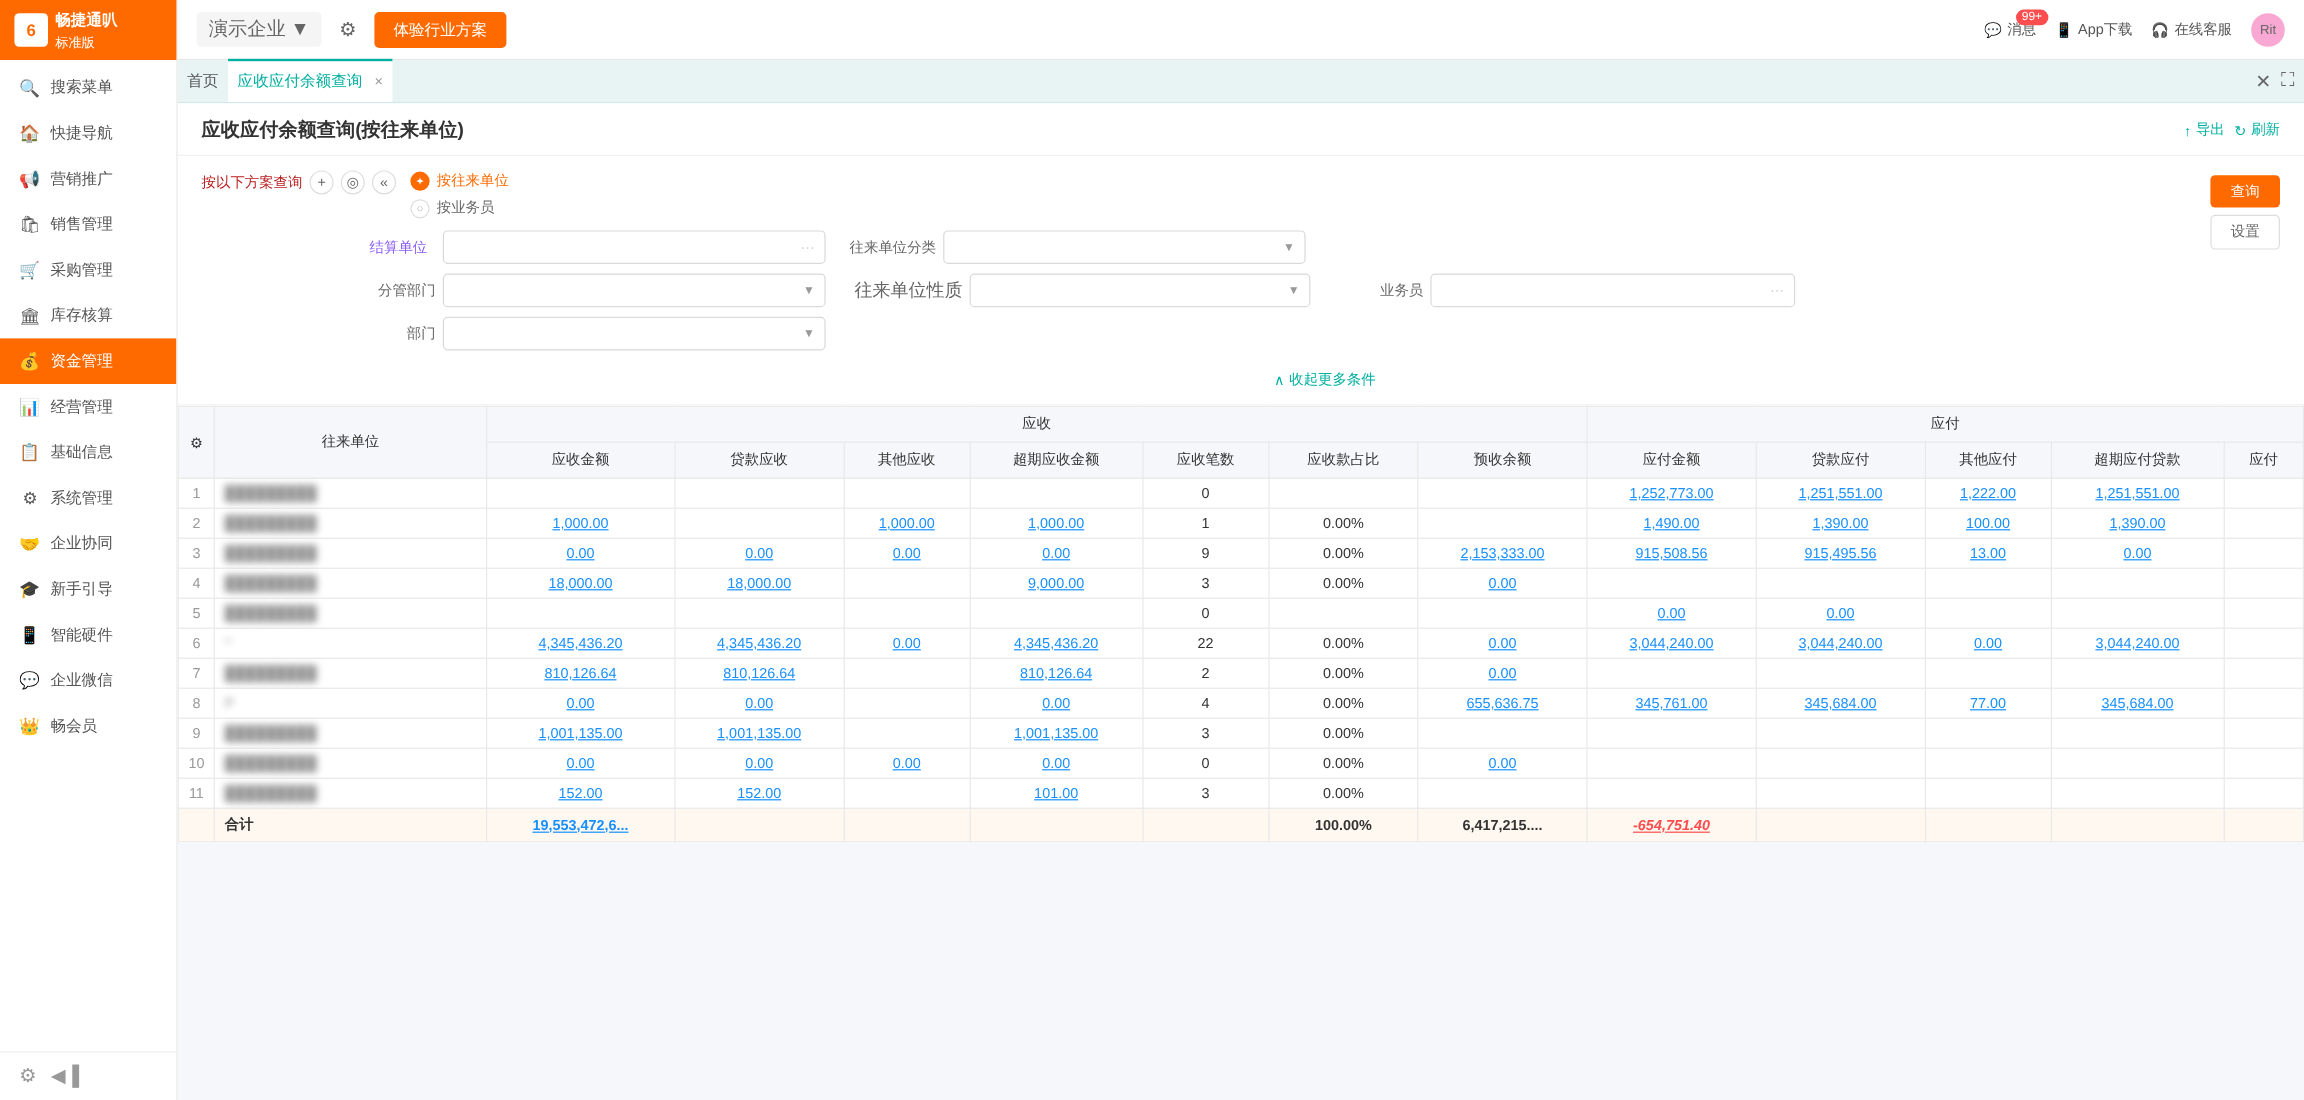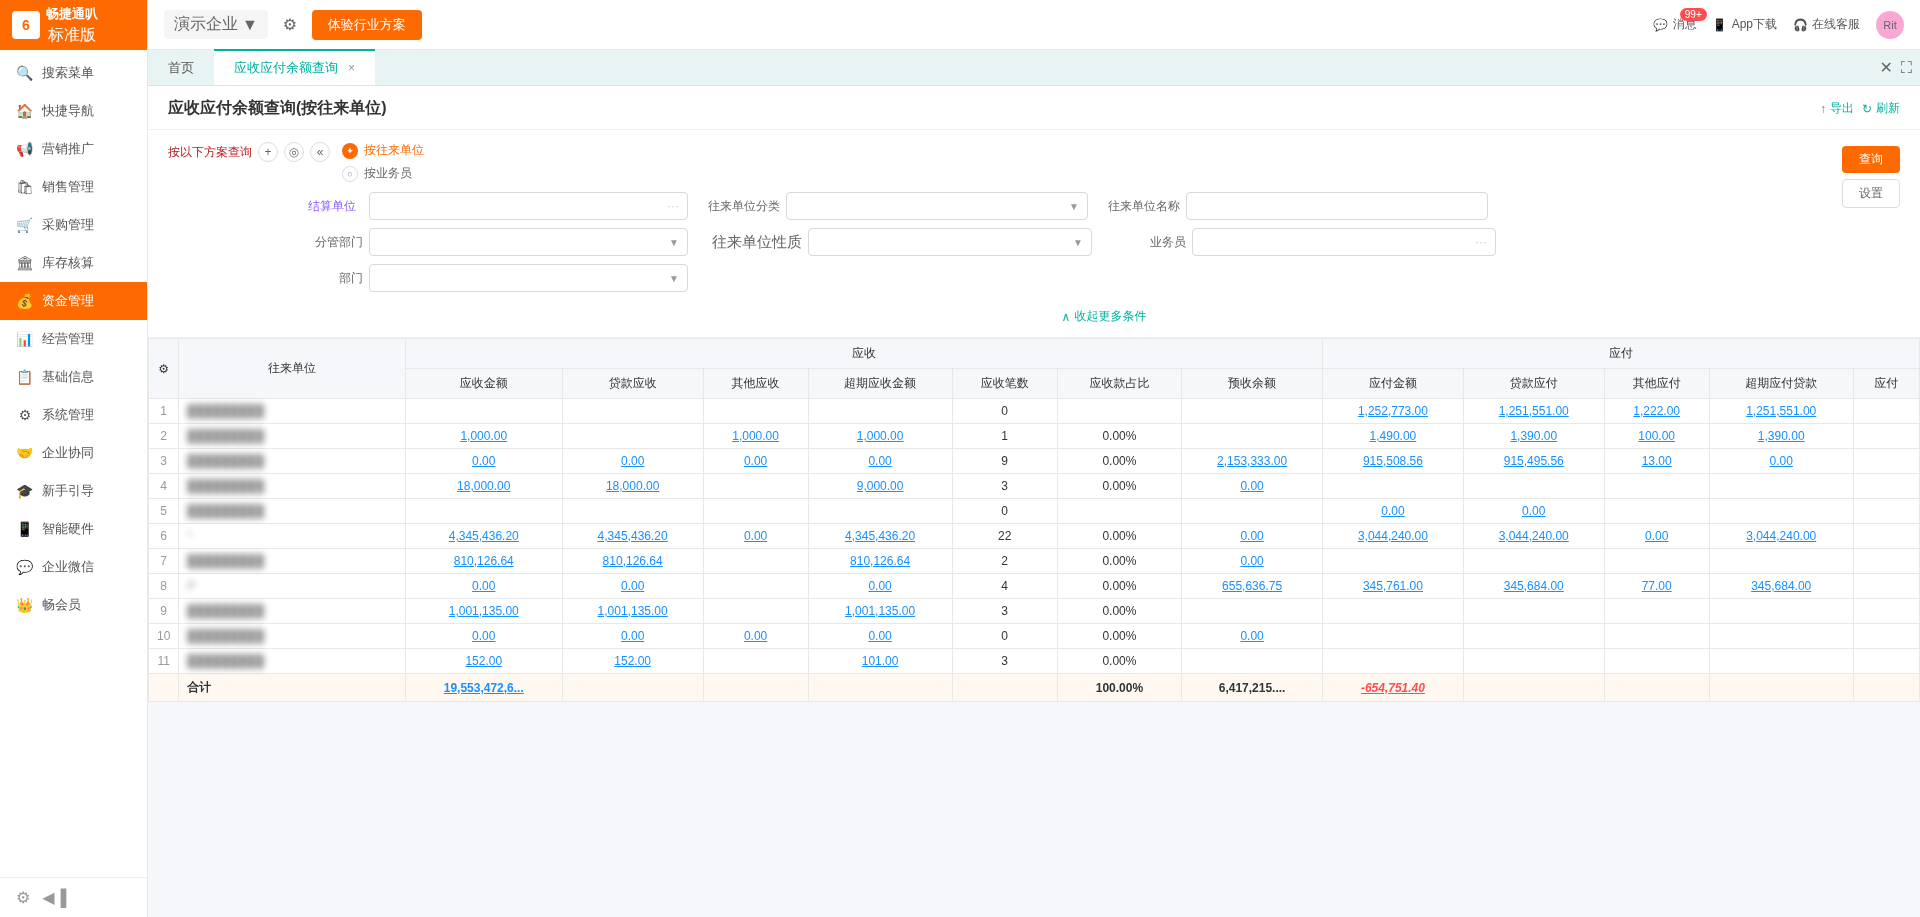--- a/index.html
+++ b/index.html
@@ -6,21 +6,21 @@
     body { font-family: 'Microsoft YaHei', Arial, sans-serif; font-size: 12px; background: #f0f2f5; color: #333; overflow: hidden; }
 
     
     .app-container { display: flex; width: 1920px; height: 917px; overflow: hidden; }
 
     
     .sidebar { width: 148px; background: #fff; display: flex; flex-direction: column; border-right: 1px solid #e8e8e8; flex-shrink: 0; }
     .sidebar-logo { height: 50px; background: #ff6a00; display: flex; align-items: center; padding: 0 12px; gap: 6px; }
     .sidebar-logo-icon { width: 28px; height: 28px; background: #fff; border-radius: 4px; display: flex; align-items: center; justify-content: center; color: #ff6a00; font-weight: bold; font-size: 14px; }
     .sidebar-logo-text { color: #fff; font-size: 13px; font-weight: bold; }
-    .sidebar-logo-badge { color: #fff; font-size: 16px; margin-top: 2px; text-align: center; }
+    .sidebar-logo-badge { color: #fff; font-size: 11px; margin-top: 2px; }
     .sidebar-menu { flex: 1; overflow-y: auto; padding: 4px 0; }
     .sidebar-item { display: flex; align-items: center; gap: 8px; padding: 10px 16px; cursor: pointer; color: #555; font-size: 13px; }
     .sidebar-item.active { background: #ff6a00; color: #fff; border-radius: 0; }
     .sidebar-item .icon { font-size: 14px; width: 18px; text-align: center; }
     .sidebar-footer { padding: 10px 16px; display: flex; gap: 12px; border-top: 1px solid #eee; }
     .sidebar-footer .icon { font-size: 16px; color: #999; cursor: pointer; }
 
     
     .main-area { flex: 1; display: flex; flex-direction: column; overflow: hidden; }
     .top-bar { height: 50px; background: #fff; display: flex; align-items: center; padding: 0 16px; gap: 12px; border-bottom: 1px solid #e8e8e8; flex-shrink: 0; }
@@ -28,21 +28,21 @@
     .company-selector { display: flex; align-items: center; gap: 4px; background: #f5f5f5; border-radius: 4px; padding: 4px 10px; cursor: pointer; font-size: 16px; color: #666; }
     .gear-btn { width: 28px; height: 28px; display: flex; align-items: center; justify-content: center; cursor: pointer; color: #666; font-size: 16px; }
     .trial-btn { background: #ff6a00; color: #fff; border: none; border-radius: 4px; padding: 6px 16px; font-size: 13px; cursor: pointer; }
     .top-bar-right { display: flex; align-items: center; gap: 16px; }
     .top-bar-right-item { display: flex; align-items: center; gap: 4px; cursor: pointer; color: #555; font-size: 12px; position: relative; }
     .badge { background: #ff4d4f; color: #fff; border-radius: 10px; font-size: 10px; padding: 1px 5px; position: absolute; top: -8px; right: -10px; }
     .user-avatar { width: 28px; height: 28px; background: #f9a8d4; border-radius: 50%; display: flex; align-items: center; justify-content: center; font-size: 11px; color: #666; }
 
     
     .tab-bar { display: flex; align-items: center; background: #e8f4f4; border-bottom: 1px solid #d0e8e8; flex-shrink: 0; }
-    .tab { padding: 8px 20px; cursor: pointer; font-size: 13px; color: #555; display: flex; align-items: center; gap: 6px; }
+    .tab { padding: 8px 8px; cursor: pointer; font-size: 13px; color: #555; display: flex; align-items: center; gap: 6px; }
     .tab.active { background: #fff; color: #00b0a0; border-top: 2px solid #00b0a0; margin-top: -1px; }
     .tab-close { color: #999; font-size: 12px; margin-left: 4px; }
     .tab-bar-controls { margin-left: auto; display: flex; align-items: center; gap: 8px; padding-right: 8px; }
     .tab-bar-controls .ctrl-btn { font-size: 16px; color: #666; cursor: pointer; }
 
     
     .content-area { flex: 1; overflow: auto; background: #f5f7fa; padding: 0; }
     .page-container { background: #fff; margin: 0; padding: 0; }
 
     
@@ -255,24 +255,20 @@
                 <span style="font-size:12px; color:#8b5cf6; white-space:nowrap; min-width:55px; text-align:left;">结算单位</span>
                 <div class="filter-input" style="flex:1; height:28px; border:1px solid #d9d9d9; border-radius:4px; padding:0 8px; font-size:12px; display:flex; align-items:center; justify-content:flex-end;">
                   <span style="color:#ccc;">···</span>
                 </div>
               </div>
               <div style="display:flex; align-items:center; gap:6px; flex:1; max-width:380px;">
                 <span style="font-size:12px; color:#666; white-space:nowrap; min-width:70px; text-align:right;">往来单位分类</span>
                 <div class="filter-select" style="flex:1; height:28px; border:1px solid #d9d9d9; border-radius:4px; padding:0 8px; font-size:12px; display:flex; align-items:center; justify-content:flex-end;">
                   <span style="color:#999; font-size:10px;">▼</span>
                 </div>
-              </div>
-              <div style="display:flex; align-items:center; gap:6px; flex:1; max-width:380px;">
-                <span style="font-size:12px; color:#666; white-space:nowrap; min-width:70px; text-align:right;">往来单位名称</span>
-                <div class="filter-input" style="flex:1; height:28px; border:1px solid #d9d9d9; border-radius:4px; padding:0 8px; font-size:12px;"></div>
               </div>
             </div>
 
             <div style="display:flex; align-items:center; gap:24px;">
               <div style="display:flex; align-items:center; gap:6px; flex:1; max-width:380px;">
                 <span style="font-size:12px; color:#666; white-space:nowrap; min-width:55px; text-align:right;">分管部门</span>
                 <div class="filter-select" style="flex:1; height:28px; border:1px solid #d9d9d9; border-radius:4px; padding:0 8px; font-size:12px; display:flex; align-items:center; justify-content:flex-end;">
                   <span style="color:#999; font-size:10px;">▼</span>
                 </div>
               </div>

